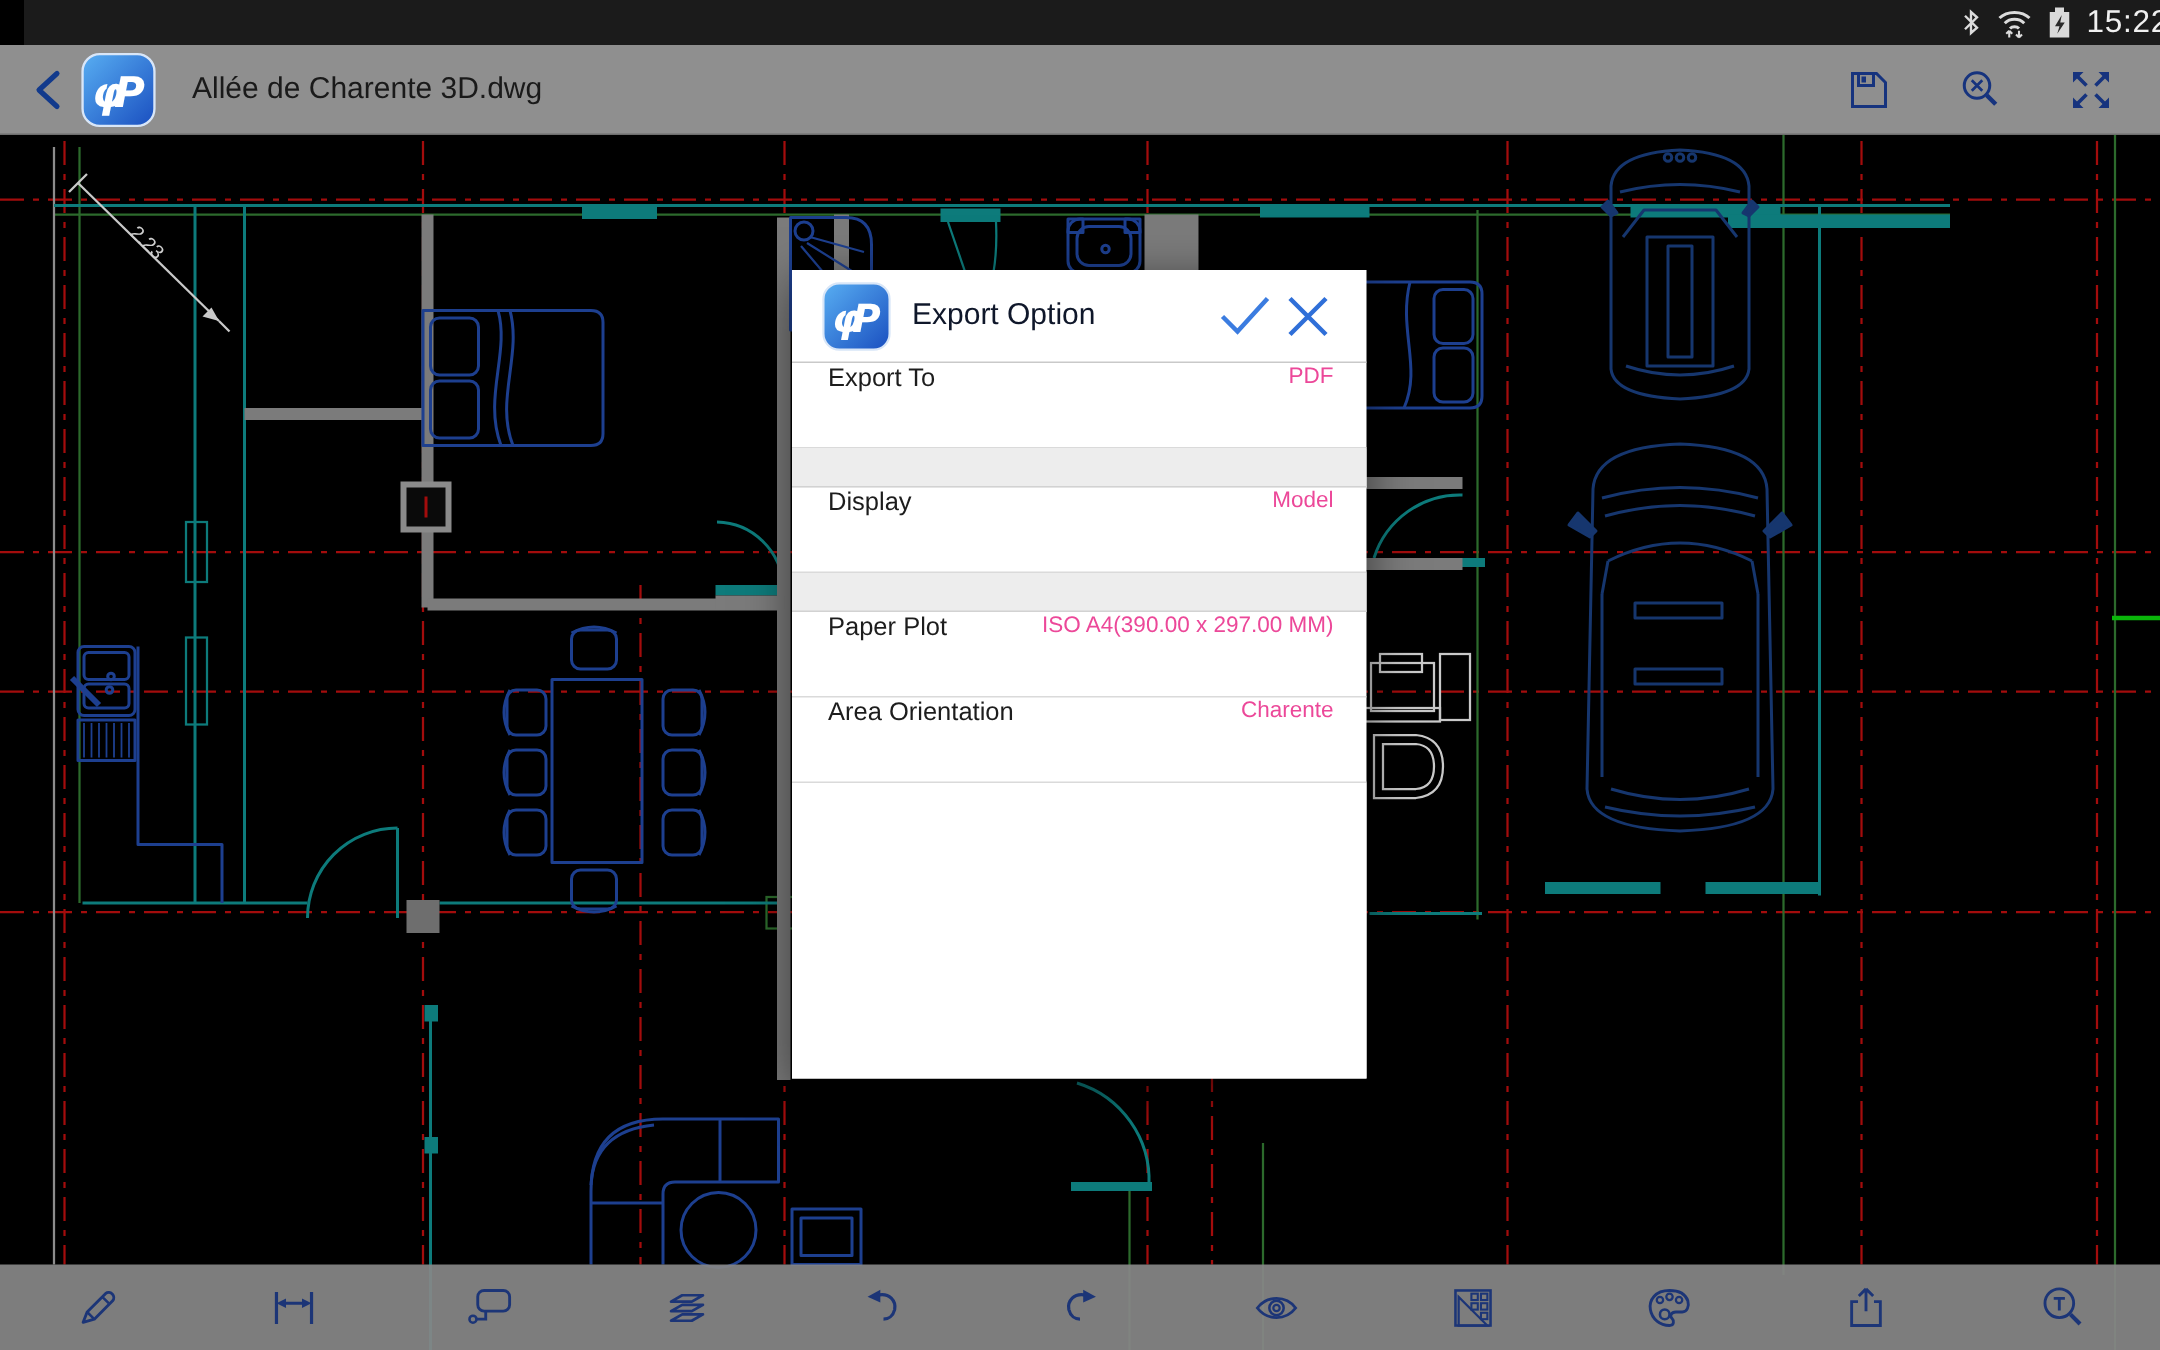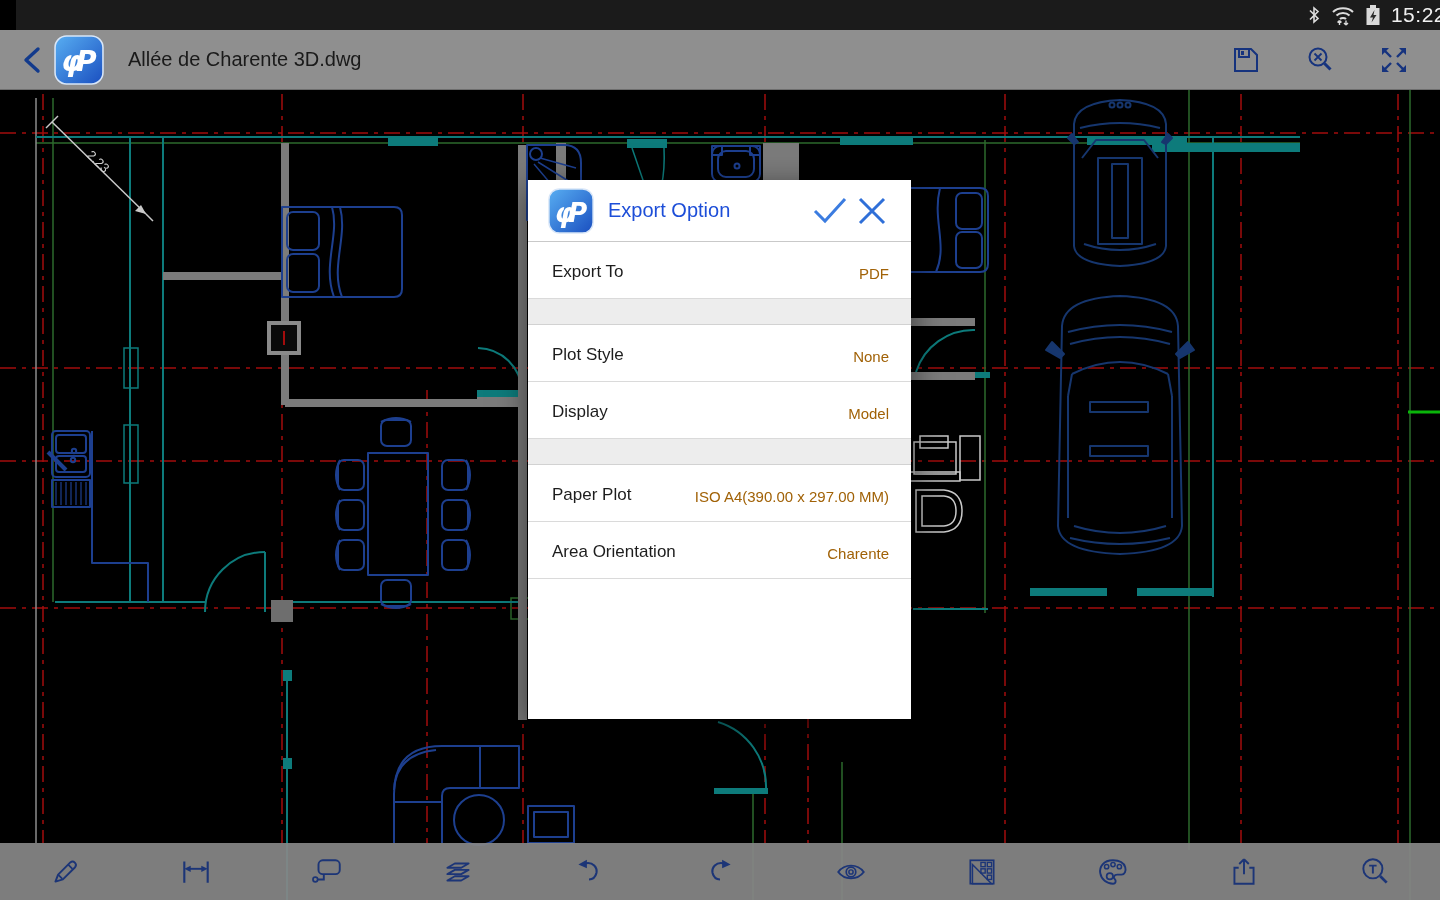--- a/index.html
+++ b/index.html
@@ -19,25 +19,25 @@
   .iconbtn{display:flex;align-items:center;justify-content:center;width:44px;height:44px;cursor:pointer;}
   .appbar .right{display:flex;gap:30px;}
 
   
   .canvas{position:absolute;top:90px;left:0;width:1440px;height:810px;background:#000;}
 
   
   .dialog{position:absolute;left:528px;top:180px;width:383px;height:539px;background:#ffffff;
     display:flex;flex-direction:column;box-shadow:0 8px 30px rgba(0,0,0,.55);z-index:10;}
   .dlg-header{height:62px;display:flex;align-items:center;border-bottom:1px solid #c9c9c9;box-sizing:border-box;padding:0 18px 0 20px;}
-  .dlg-header .dlg-title{flex:1;font-size:20px;color:#1d4ed8;margin-left:14px;}
-  .dlg-row{height:57px;display:flex;align-items:flex-end;justify-content:space-between;
+  .dlg-header .dlg-title{flex:1;font-size:20px;color:#0f172a;margin-left:14px;}
+  .dlg-row{height:57px;display:flex;align-items:flex-start;justify-content:space-between;
     box-sizing:border-box;padding:0 22px 16px 24px;border-bottom:1px solid #dadada;cursor:pointer;}
   .dlg-row .lbl{font-size:17px;color:#1d1d1d;}
-  .dlg-row .val{font-size:15px;color:#a16207;text-align:right;margin-top:29px;}
+  .dlg-row .val{font-size:15px;color:#ec4899;text-align:right;}
   .band{height:25px;background:#ededed;border-bottom:1px solid #d2d2d2;}
   .filler{flex:1;background:#fff;}
   .hbtn{cursor:pointer;display:flex;align-items:center;justify-content:center;width:42px;height:42px;}
 
   
   .bottombar{position:absolute;left:0;bottom:0;width:1440px;height:57px;background:rgba(134,134,134,.93);
     display:flex;align-items:center;justify-content:space-around;z-index:5;}
   .tool{width:44px;height:44px;display:flex;align-items:center;justify-content:center;cursor:pointer;}
 </style>
 </head>
@@ -335,24 +335,20 @@
         </svg>
       </div>
     </div>
 
     <div class="dlg-row">
       <span class="lbl">Export To</span>
       <span class="val">PDF</span>
     </div>
     <div class="band"></div>
     <div class="dlg-row">
-      <span class="lbl">Plot Style</span>
-      <span class="val">None</span>
-    </div>
-    <div class="dlg-row">
       <span class="lbl">Display</span>
       <span class="val">Model</span>
     </div>
     <div class="band"></div>
     <div class="dlg-row">
       <span class="lbl">Paper Plot</span>
       <span class="val">ISO A4(390.00 x 297.00 MM)</span>
     </div>
     <div class="dlg-row">
       <span class="lbl">Area Orientation</span>

